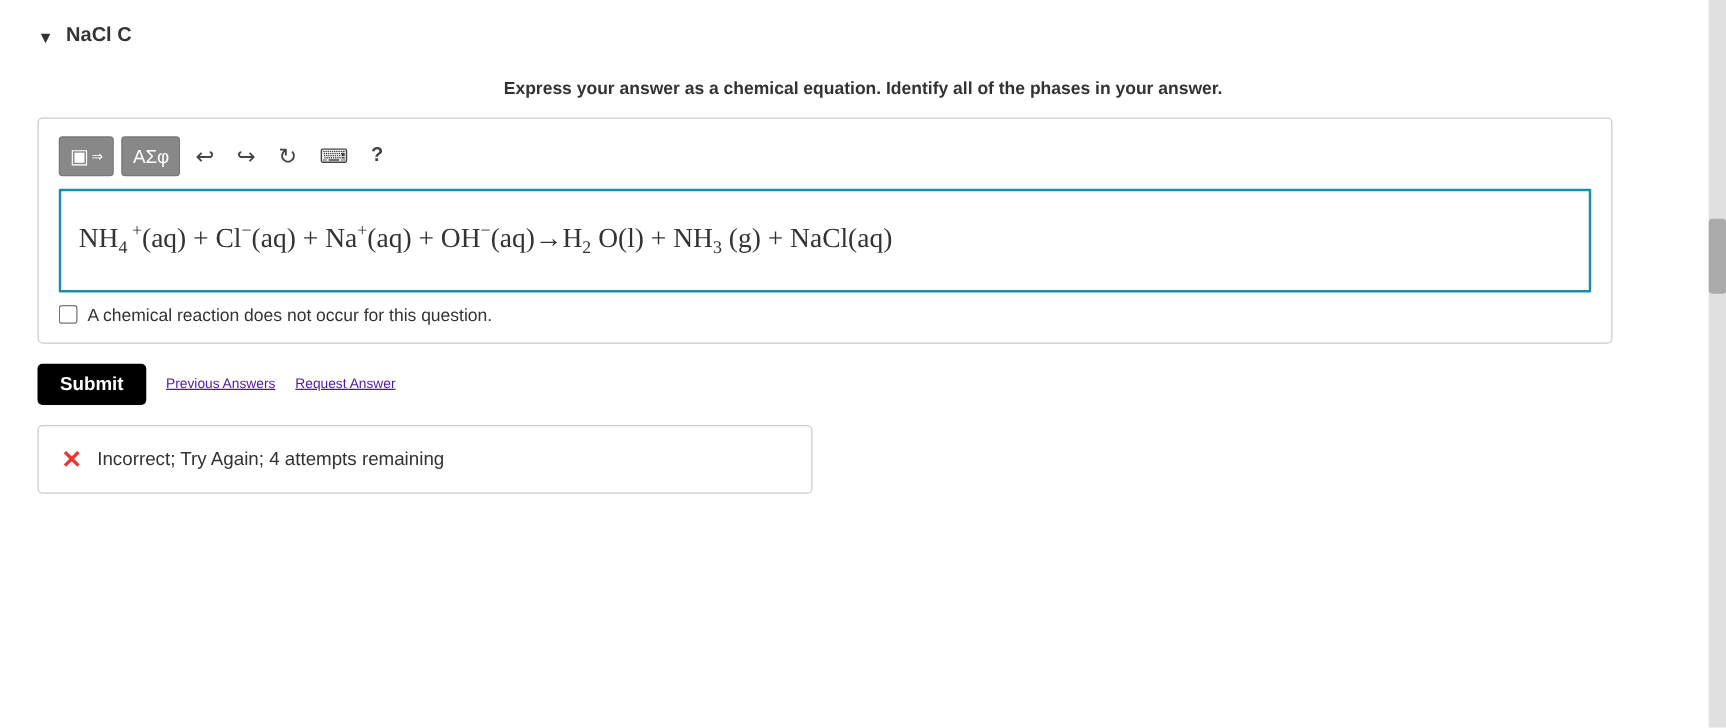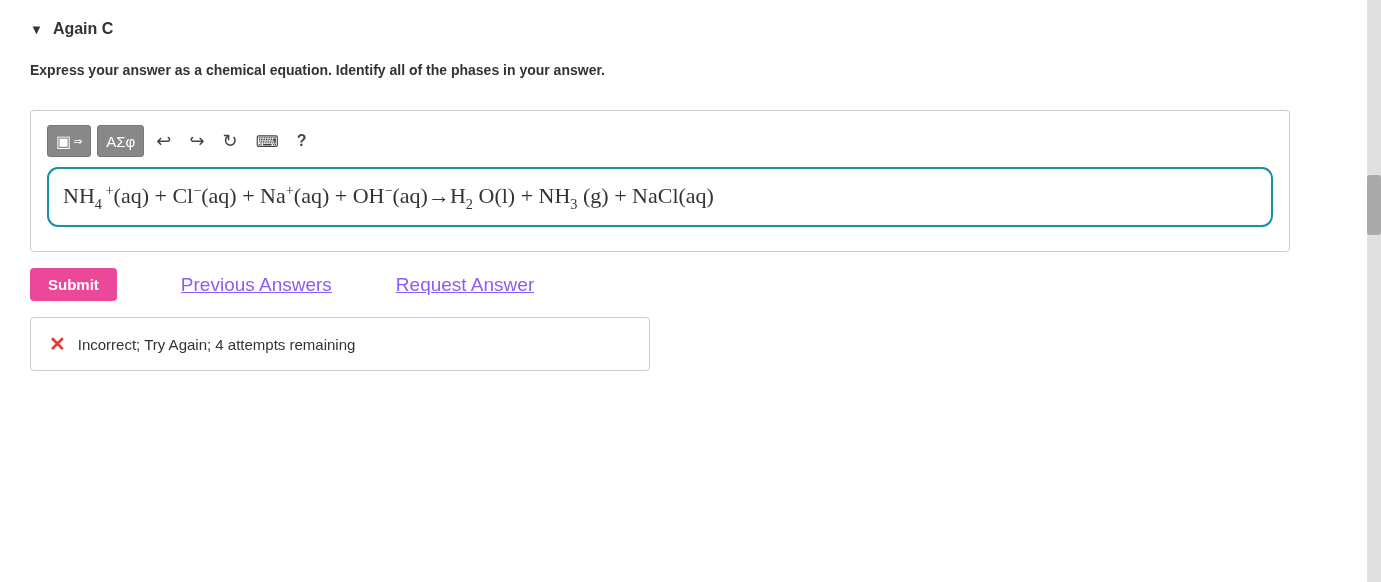--- a/index.html
+++ b/index.html
@@ -32,21 +32,22 @@
       font-size: 16px;
     }
     .question-text {
       margin-bottom: 8px;
       font-size: 15px;
       line-height: 1.6;
     }
     .instruction-text {
       font-weight: bold;
       font-size: 14px;
-      margin-bottom: 32px;
+      margin-bottom: 16px;
+      text-align: center;
     }
     .answer-box {
       border: 1px solid #ccc;
       border-radius: 4px;
       padding: 14px 16px 14px 16px;
       margin-bottom: 16px;
       max-width: 1260px;
     }
     .toolbar {
       display: flex;
@@ -77,22 +78,22 @@
       border: none;
       cursor: pointer;
       font-size: 18px;
       color: #444;
       padding: 2px 6px;
       display: flex;
       align-items: center;
     }
     .equation-input {
       border: 2px solid #1a8fa8;
-      border-radius: 11px;
-      padding: 12px 14px;
+      border-radius: 1px;
+      padding: 24px 14px;
       font-size: 22px;
       width: 100%;
       min-height: 60px;
       display: flex;
       align-items: center;
       background: #fff;
       color: #333;
       margin-bottom: 10px;
       font-family: "Times New Roman", Times, serif;
       overflow-x: auto;
@@ -116,38 +117,37 @@
       height: 15px;
       cursor: pointer;
     }
     .action-row {
       display: flex;
       align-items: center;
       gap: 16px;
       margin-bottom: 16px;
     }
     .submit-btn {
-      background: #ec4899;
+      background: #000000;
       color: #fff;
       border: none;
       border-radius: 4px;
       padding: 8px 18px;
       font-size: 15px;
       cursor: pointer;
       font-weight: bold;
     }
     .link-btn {
       background: none;
       border: none;
-      color: #8b5cf6;
-      font-size: 19px;
+      color: #4c1d95;
+      font-size: 11px;
       cursor: pointer;
       text-decoration: underline;
       padding: 0;
-      margin-left: 48px;
     }
     .feedback-box {
       border: 1px solid #ccc;
       border-radius: 4px;
       padding: 14px 18px;
       max-width: 620px;
       display: flex;
       align-items: center;
       gap: 12px;
       font-size: 15px;
@@ -176,21 +176,21 @@
       border-radius: 3px;
     }
   </style>
 </head>
 <body>
 
 <div class="page-wrapper">
 
   <div class="part-header">
     <span class="collapse-arrow">▼</span>
-    <span class="part-title">Again C</span>
+    <span class="part-title">NaCl C</span>
   </div>
 
   <p class="instruction-text">Express your answer as a chemical equation. Identify all of the phases in your answer.</p>
 
   <div class="answer-box">
 
     <div class="toolbar">
       <button class="toolbar-btn">
         <span style="font-size:16px;">▣</span>
         <span style="font-size:11px; margin-left:2px;">⇒</span>
@@ -212,20 +212,24 @@
         <span style="font-size:16px; font-weight:bold;">?</span>
       </button>
     </div>
 
     <div class="equation-input">
       <span class="eq-text">
         NH<sub>4</sub><sup> +</sup>(aq) + Cl<sup>−</sup>(aq) + Na<sup>+</sup>(aq) + OH<sup>−</sup>(aq)→H<sub>2</sub> O(l) + NH<sub>3</sub> (g) + NaCl(aq)
       </span>
     </div>
 
+    <div class="no-reaction-row">
+      <input type="checkbox" class="no-reaction-checkbox" id="no-reaction" style="">
+      <label for="no-reaction">A chemical reaction does not occur for this question.</label>
+    </div>
 
   </div>
 
   <div class="action-row">
     <button class="submit-btn">Submit</button>
     <button class="link-btn">Previous Answers</button>
     <button class="link-btn">Request Answer</button>
   </div>
 
   <div class="feedback-box">

